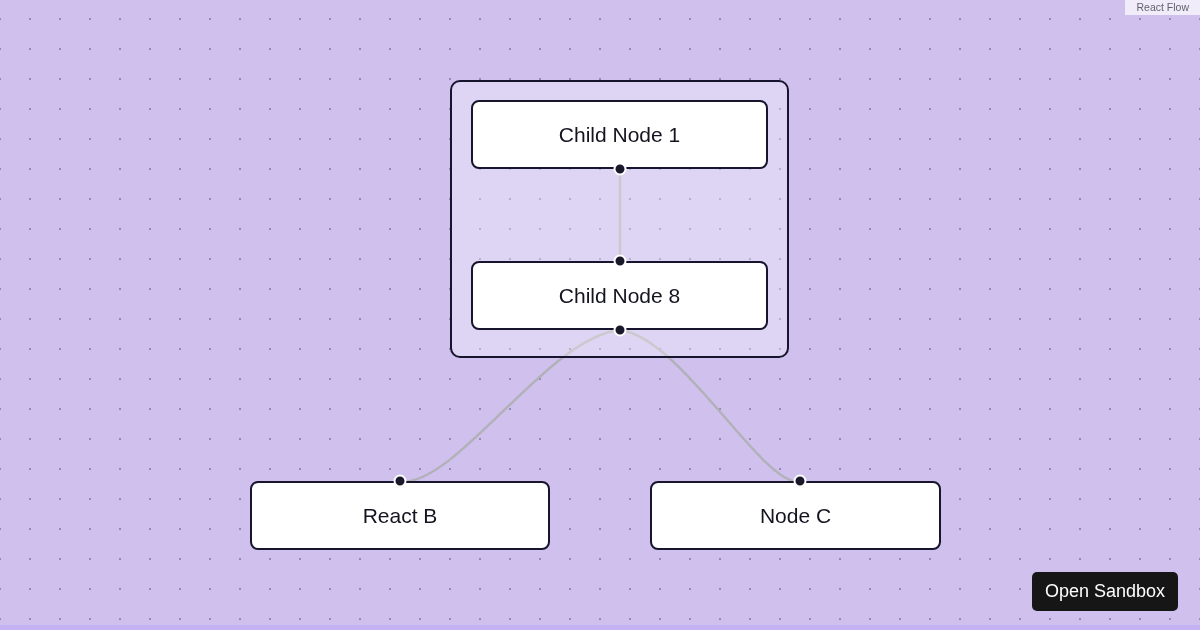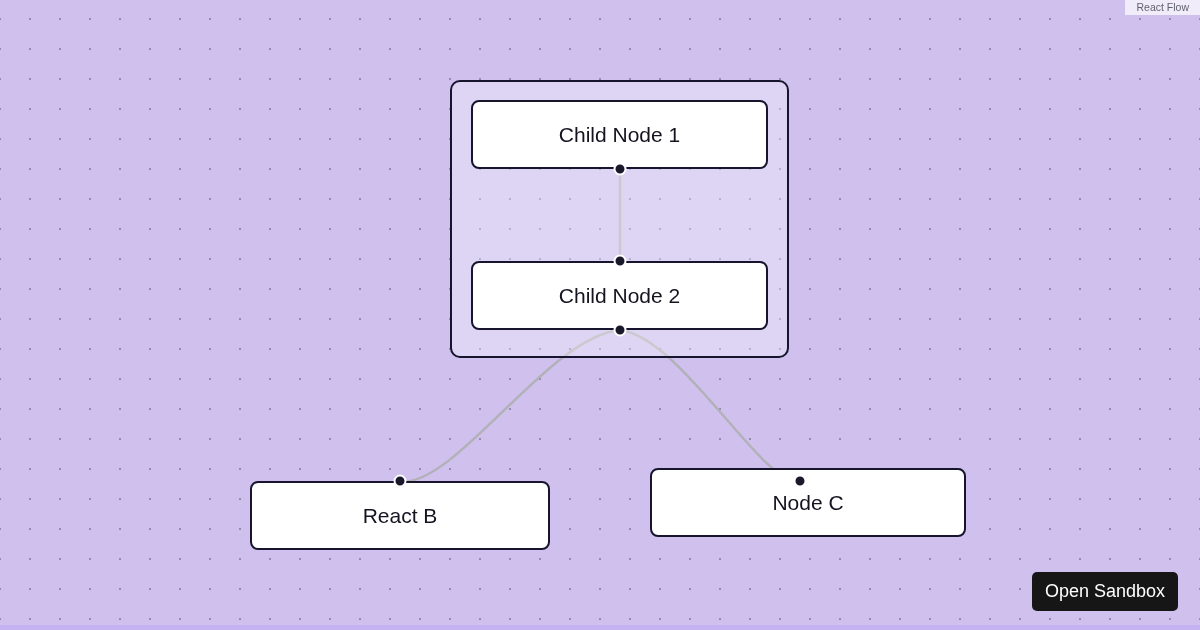--- a/index.html
+++ b/index.html
@@ -62,21 +62,21 @@
     display: flex;
     align-items: center;
     justify-content: center;
     z-index: 3;
     font-size: 21px;
     color: var(--text);
   }
   .node-child-1 { left: 471px; top: 100px; }
   .node-child-2 { left: 471px; top: 261px; }
   .node-b { left: 250px; top: 481px; width: 300px; }
-  .node-c { left: 650px; top: 468px; width: 316px; }
+  .node-c { left: 650px; top: 481px; width: 291px; }
 
   .handle {
     position: absolute;
     width: 13px; height: 13px;
     background: var(--handle);
     border: 2px solid #ffffff;
     border-radius: 50%;
     z-index: 4;
     transform: translate(-50%, -50%);
   }
@@ -125,21 +125,21 @@
     <path d="M620 330 C680 337 760 482 798 482"></path>
   </svg>
 
   <div class="group-node"></div>
 
   <div class="node node-child-1">
     <span>Child Node 1</span>
   </div>
 
   <div class="node node-child-2">
-    <span>Child Node 2</span>
+    <span>Child Node 8</span>
   </div>
 
   <div class="node node-b">
     <span>React B</span>
   </div>
 
   <div class="node node-c">
     <span>Node C</span>
   </div>
 

